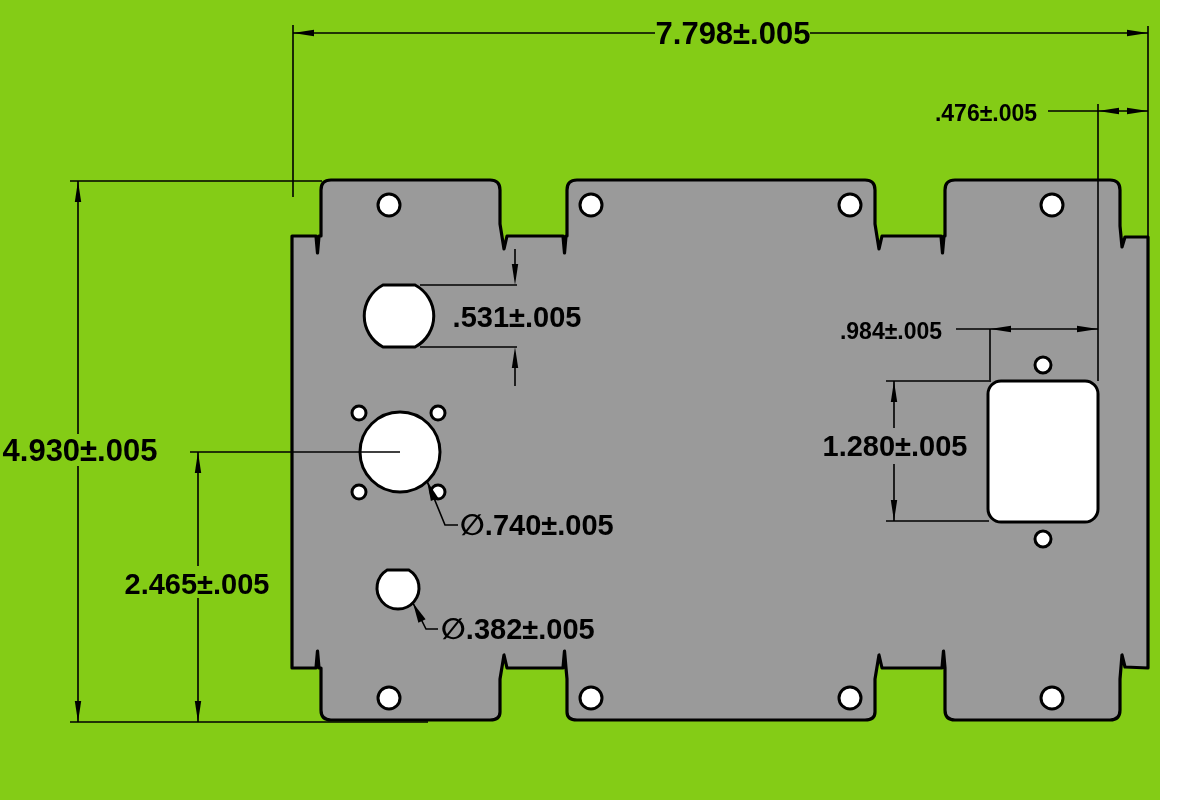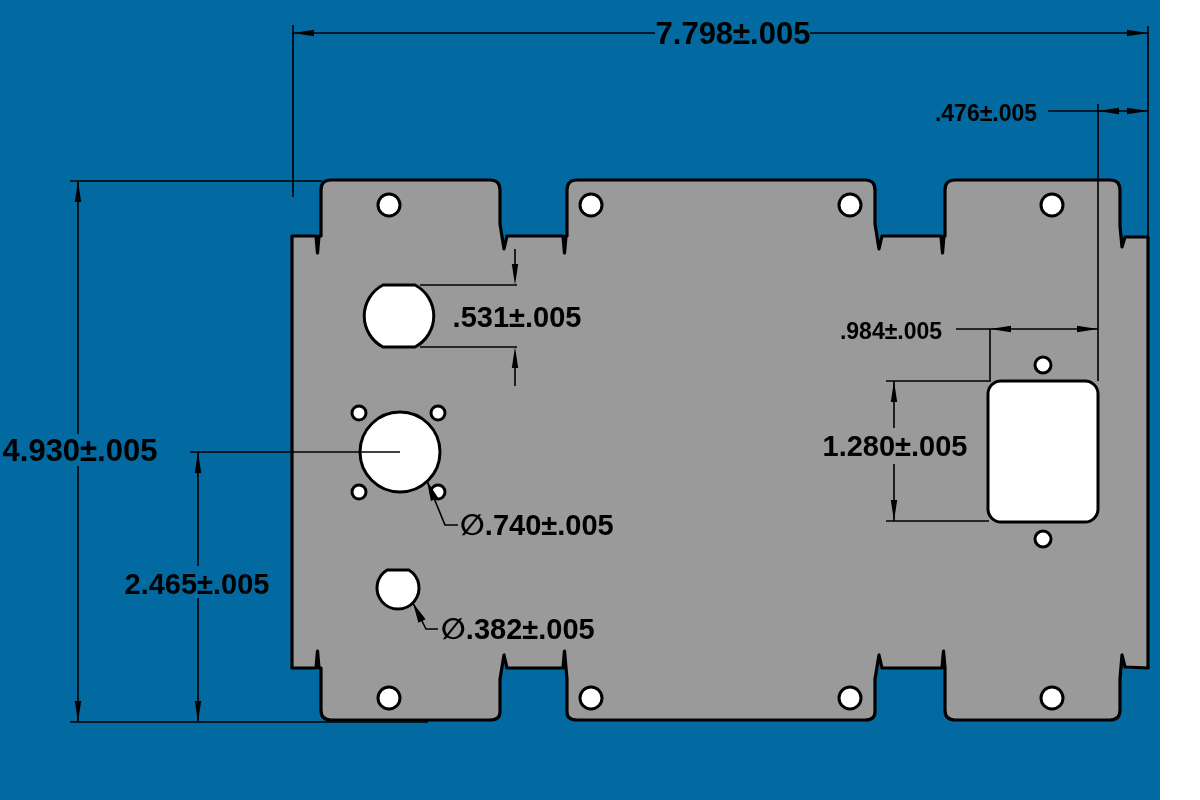--- a/index.html
+++ b/index.html
@@ -1,16 +1,16 @@
 <!DOCTYPE html>
 <html><head>
 <meta charset="utf-8">
 <style>
   html,body{margin:0;padding:0;background:#ffffff;}
-  .stage{position:relative;width:1160px;height:800px;background:#0369a1;overflow:hidden;}
+  .stage{position:relative;width:1160px;height:800px;background:#84cc16;overflow:hidden;}
   svg{display:block;}
   .dim-text{font-family:"Liberation Sans","DejaVu Sans",sans-serif;font-weight:bold;fill:#000;}
   .dim-lg{font-size:31px;}
   .dim-md{font-size:29px;}
   .dim-sm{font-size:23px;}
   .thin{stroke:#000;stroke-width:1.6;fill:none;}
   .arrow{fill:#000;stroke:none;}
 </style>
 </head>
 <body>

